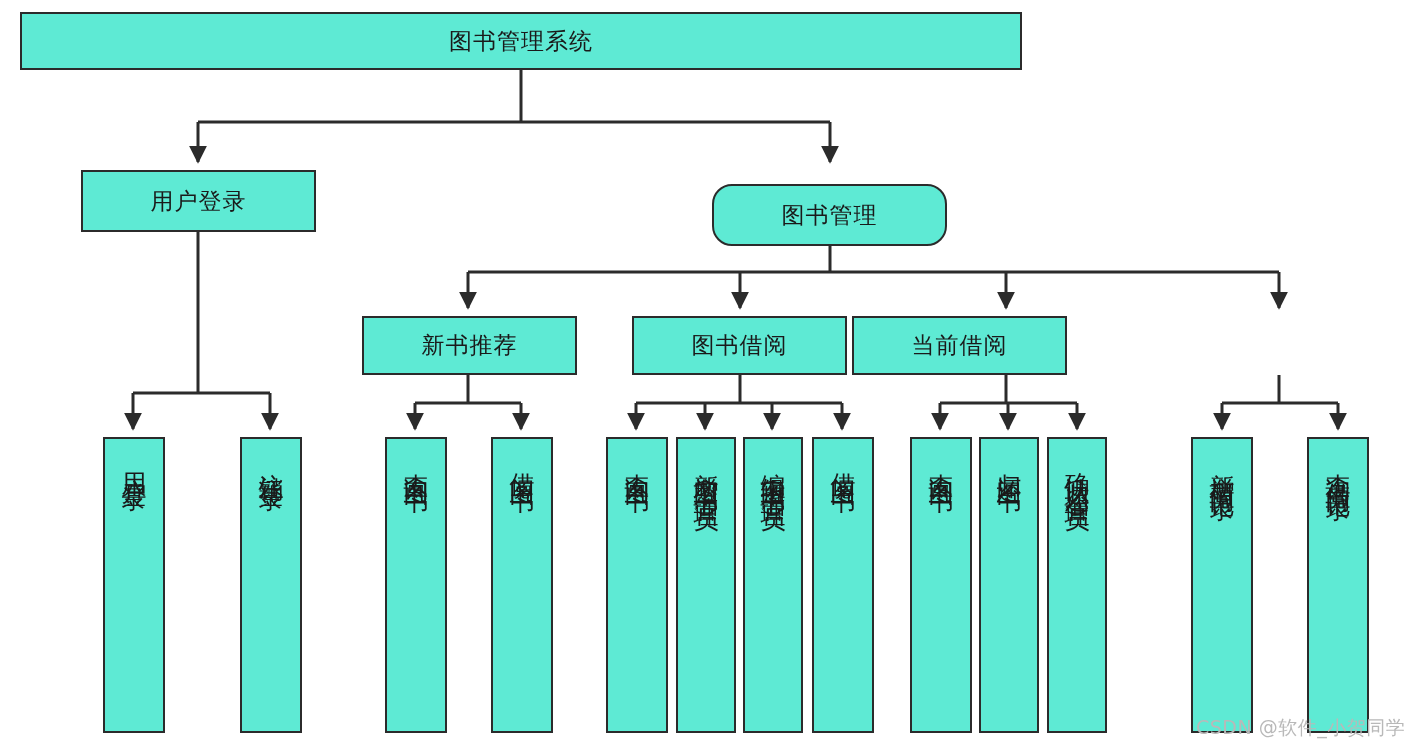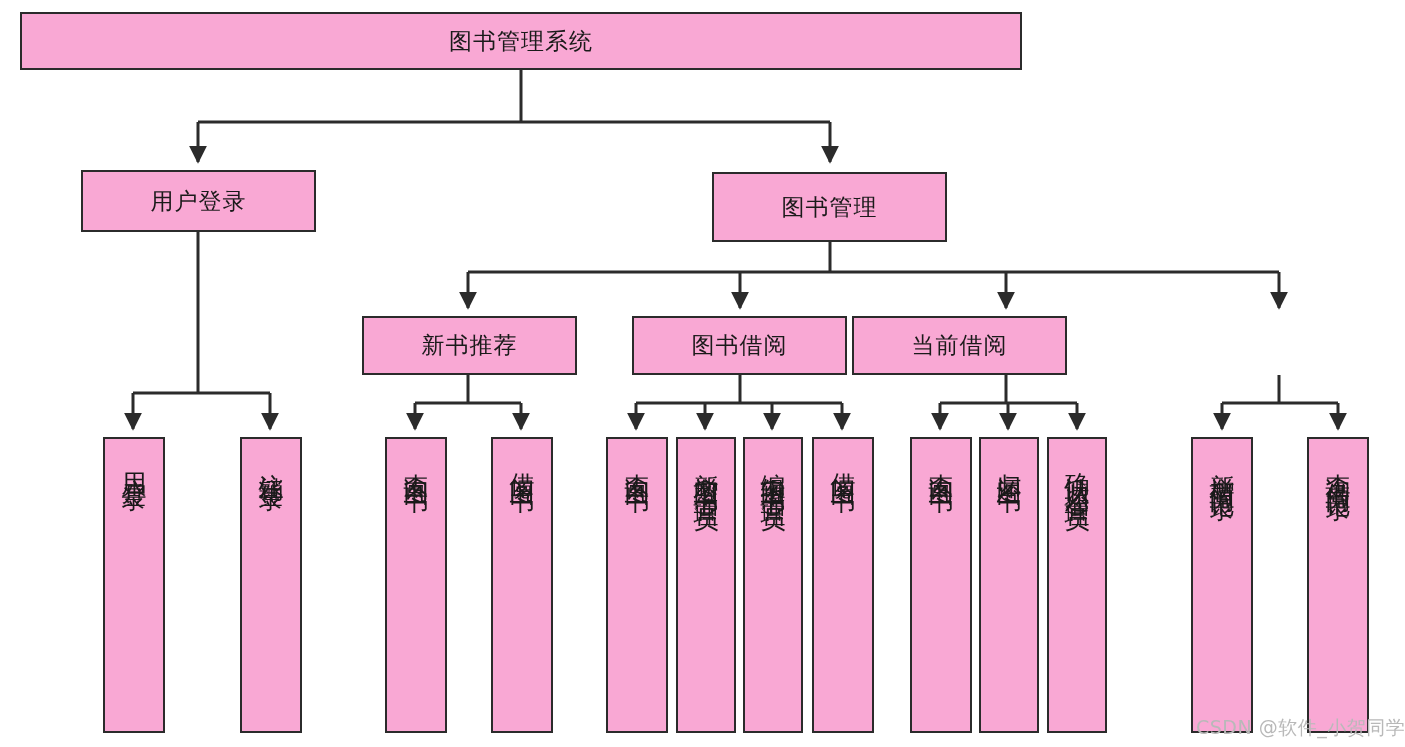--- a/index.html
+++ b/index.html
@@ -22,21 +22,21 @@
     position: absolute;
     left: 0;
     top: 0;
     width: 1405px;
     height: 747px;
     pointer-events: none;
   }
   .node {
     position: absolute;
     box-sizing: border-box;
-    background: #f9a8d4;
+    background: #5eead4;
     border: 2px solid #2b2b2b;
     display: flex;
     align-items: center;
     justify-content: center;
     color: #1a1a1a;
   }
   .node-label {
     display: block;
     text-align: center;
     line-height: 1.05;
@@ -128,21 +128,21 @@
     </g>
   </svg>
 
   <div class="node root horiz" style="left:20px; top:12px; width:1002px; height:58px;">
     <span class="node-label">图书管理系统</span>
   </div>
 
   <div class="node horiz" style="left:81px; top:170px; width:235px; height:62px;">
     <span class="node-label">用户登录</span>
   </div>
-  <div class="node horiz" style="left:712px; top:172px; width:235px; height:70px;">
+  <div class="node horiz" style="left:712px; top:184px; width:235px; height:62px;border-radius:20px;">
     <span class="node-label">图书管理</span>
   </div>
 
   <div class="node horiz" style="left:632px; top:316px; width:215px; height:59px;">
     <span class="node-label">图书借阅</span>
   </div>
   <div class="node horiz" style="left:362px; top:316px; width:215px; height:59px;">
     <span class="node-label">新书推荐</span>
   </div>
   <div class="node horiz" style="left:852px; top:316px; width:215px; height:59px;">

